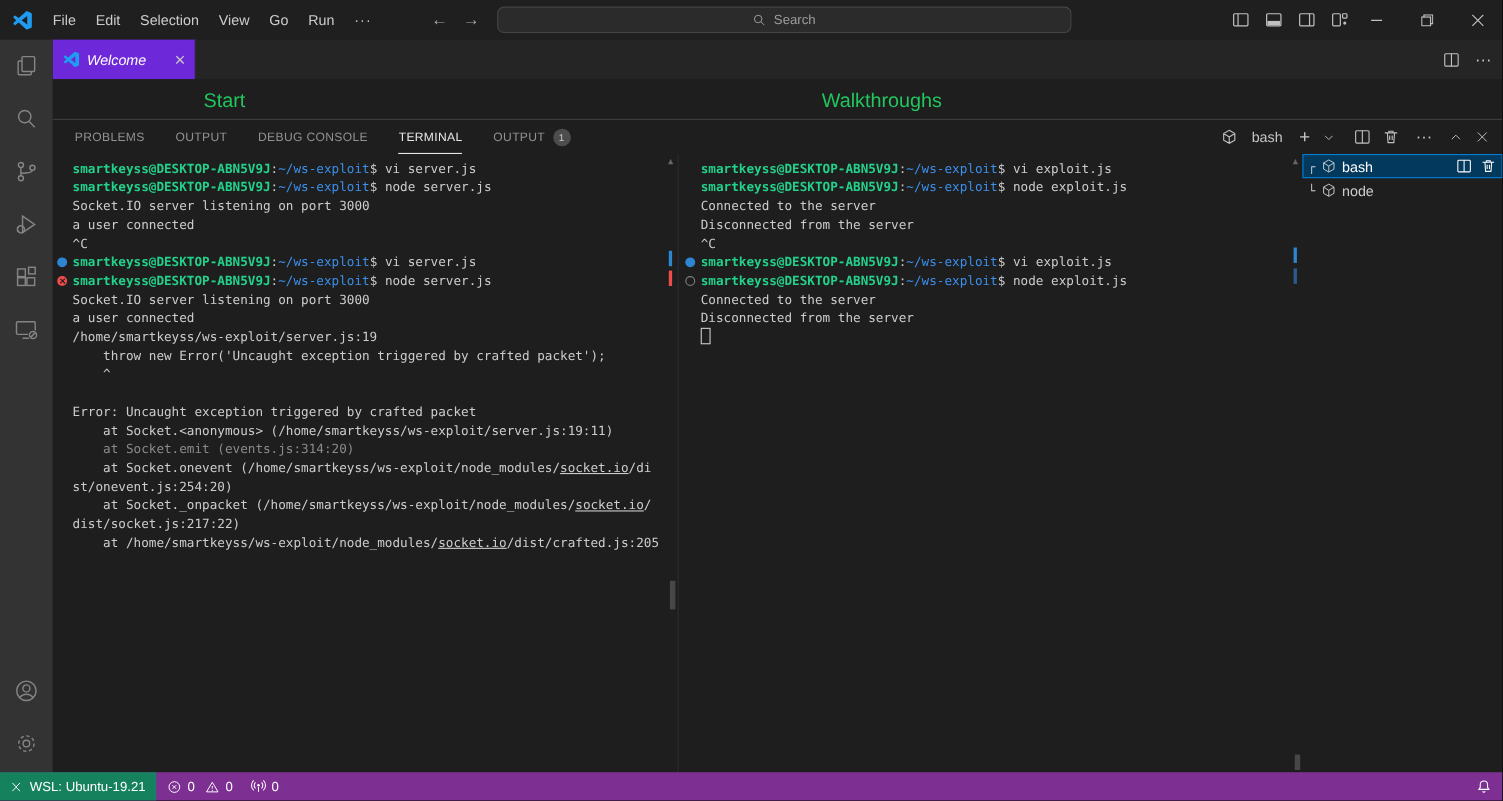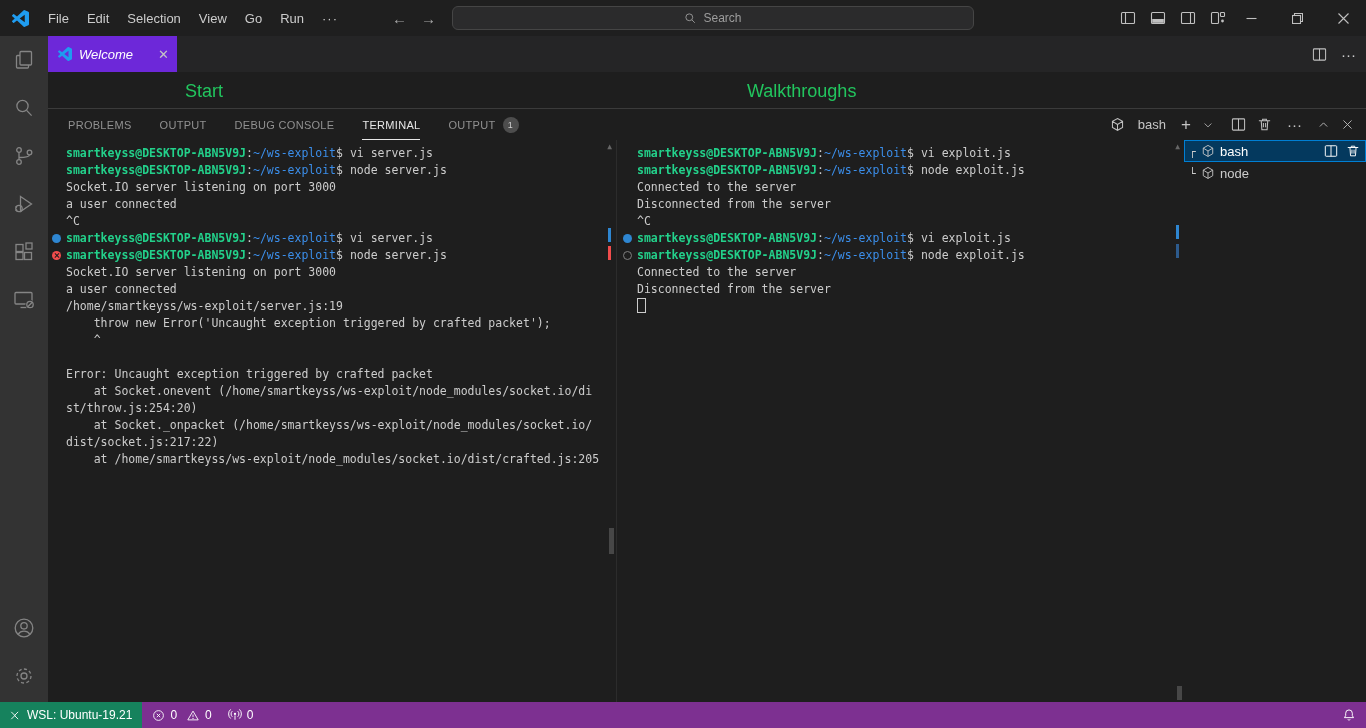--- a/index.html
+++ b/index.html
@@ -53,21 +53,21 @@
 
   .panel-body{position:absolute;left:0;top:31px;width:1318px;height:562px}
   .term-pane{position:absolute;top:0;height:562px;box-sizing:border-box;padding:5px 0 0 18px;font-family:"DejaVu Sans Mono",monospace;font-size:11.5px}
   .term-pane.left{left:0;width:568px}
   .term-pane.right{left:568px;width:568px;border-left:1px solid #2c2c2c;padding-left:20px}
   .tline{position:relative;height:17px;line-height:17px;white-space:pre}
   .c-g{color:#23d18b;font-weight:bold}
   .c-b{color:#3b8eea;font-weight:normal}
   .c-w{color:#cccccc}
   .c-dim{color:#8a8a8a}
-  .c-u{color:#cccccc;}
+  .c-u{color:#cccccc;text-decoration:underline}
   .c-cur{display:inline-block;width:7px;height:13px;border:1px solid #cccccc;vertical-align:-2px}
   .deco{position:absolute;left:-14px;top:4px;width:9px;height:9px;border-radius:50%}
   .deco.b{background:#2e86d1}
   .deco.e{background:#f14c4c}
   .deco.e::before,.deco.e::after{content:"";position:absolute;left:1.6px;top:3.9px;width:5.8px;height:1.2px;background:#1e1e1e}
   .deco.e::before{transform:rotate(45deg)}
   .deco.e::after{transform:rotate(-45deg)}
   .deco.o{width:7px;height:7px;border:1px solid #7f7f7f;background:transparent}
   .sb-mark{position:absolute;width:3px;height:14px}
   .sb-thumb{position:absolute;background:rgba(121,121,121,.45)}
@@ -297,22 +297,24 @@
             <div class="tline"><span class="c-w">^C</span></div>
             <div class="tline"><span class="deco b"></span><span class="c-g">smartkeyss@DESKTOP-ABN5V9J</span><span class="c-w">:</span><span class="c-b">~/ws-exploit</span><span class="c-w">$ vi server.js</span></div>
             <div class="tline"><span class="deco e"></span><span class="c-g">smartkeyss@DESKTOP-ABN5V9J</span><span class="c-w">:</span><span class="c-b">~/ws-exploit</span><span class="c-w">$ node server.js</span></div>
             <div class="tline"><span class="c-w">Socket.IO server listening on port 3000</span></div>
             <div class="tline"><span class="c-w">a user connected</span></div>
             <div class="tline"><span class="c-w">/home/smartkeyss/ws-exploit/server.js:19</span></div>
             <div class="tline"><span class="c-w">    throw new Error('Uncaught exception triggered by crafted packet');</span></div>
             <div class="tline"><span class="c-w">    ^</span></div>
             <div class="tline"></div>
             <div class="tline"><span class="c-w">Error: Uncaught exception triggered by crafted packet</span></div>
+            <div class="tline"><span class="c-w">    at Socket.&lt;anonymous&gt; (/home/smartkeyss/ws-exploit/server.js:19:11)</span></div>
+            <div class="tline"><span class="c-dim">    at Socket.emit (events.js:314:20)</span></div>
             <div class="tline"><span class="c-w">    at Socket.onevent (/home/smartkeyss/ws-exploit/node_modules/</span><span class="c-u">socket.io</span><span class="c-w">/di</span></div>
-            <div class="tline"><span class="c-w">st/throw.js:254:20)</span></div>
+            <div class="tline"><span class="c-w">st/onevent.js:254:20)</span></div>
             <div class="tline"><span class="c-w">    at Socket._onpacket (/home/smartkeyss/ws-exploit/node_modules/</span><span class="c-u">socket.io</span><span class="c-w">/</span></div>
             <div class="tline"><span class="c-w">dist/socket.js:217:22)</span></div>
             <div class="tline"><span class="c-w">    at /home/smartkeyss/ws-exploit/node_modules/</span><span class="c-u">socket.io</span><span class="c-w">/dist/crafted.js:205</span></div>
           </div>
         <div class="sb-mark" style="right:5px;top:88px;background:#2e86d1"></div>
         <div class="sb-mark" style="right:5px;top:106px;background:#f14c4c"></div>
         <div class="sb-thumb" style="right:2px;top:388px;width:5px;height:26px"></div>
       </div>
 
       <div class="term-pane right">

